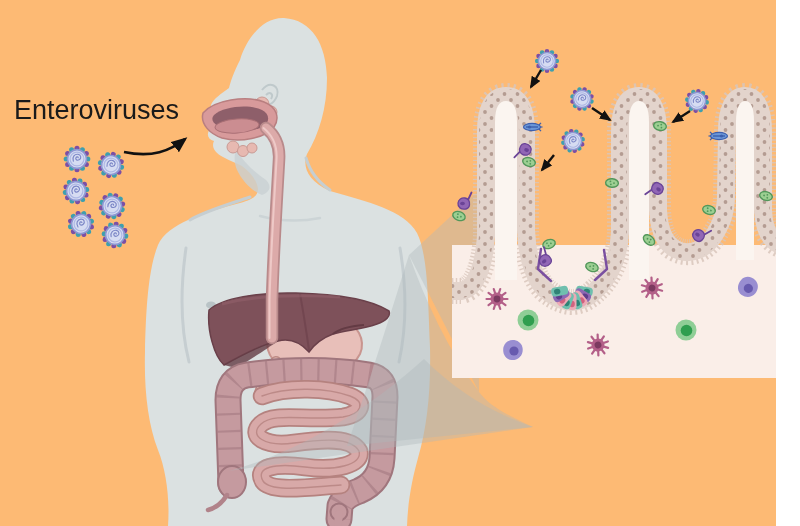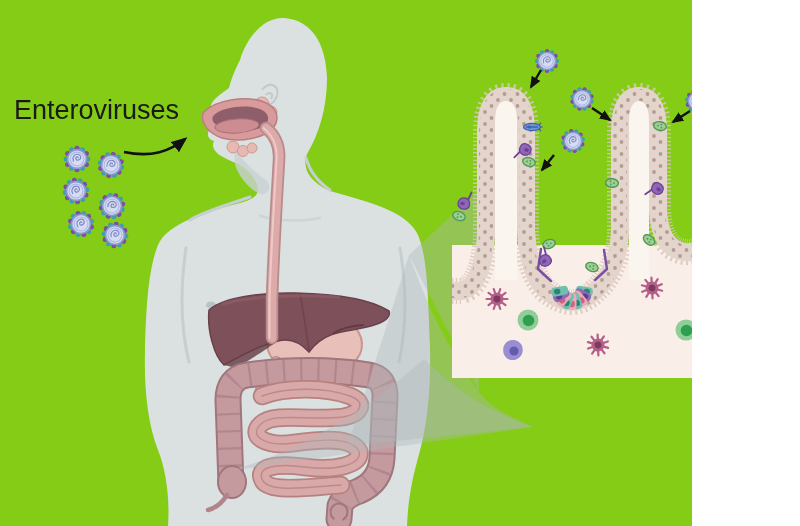--- a/index.html
+++ b/index.html
@@ -1,16 +1,16 @@
 <!DOCTYPE html>
 <html><head>
 <meta charset="utf-8">
 <style>
   html,body{margin:0;padding:0;background:#fff;}
-  .canvas{position:relative;width:692px;height:526px;background:#84cc16;overflow:hidden;}
+  .canvas{position:relative;width:776px;height:526px;background:#fdba74;overflow:hidden;}
   .canvas svg{display:block;}
   .fig-label{font-family:"Liberation Sans", sans-serif;font-weight:400;}
 </style>
 </head>
 <body>
 
 <div class="canvas">
 <svg width="800" height="526" viewBox="0 0 800 526" xmlns="http://www.w3.org/2000/svg">
 
   <defs>

